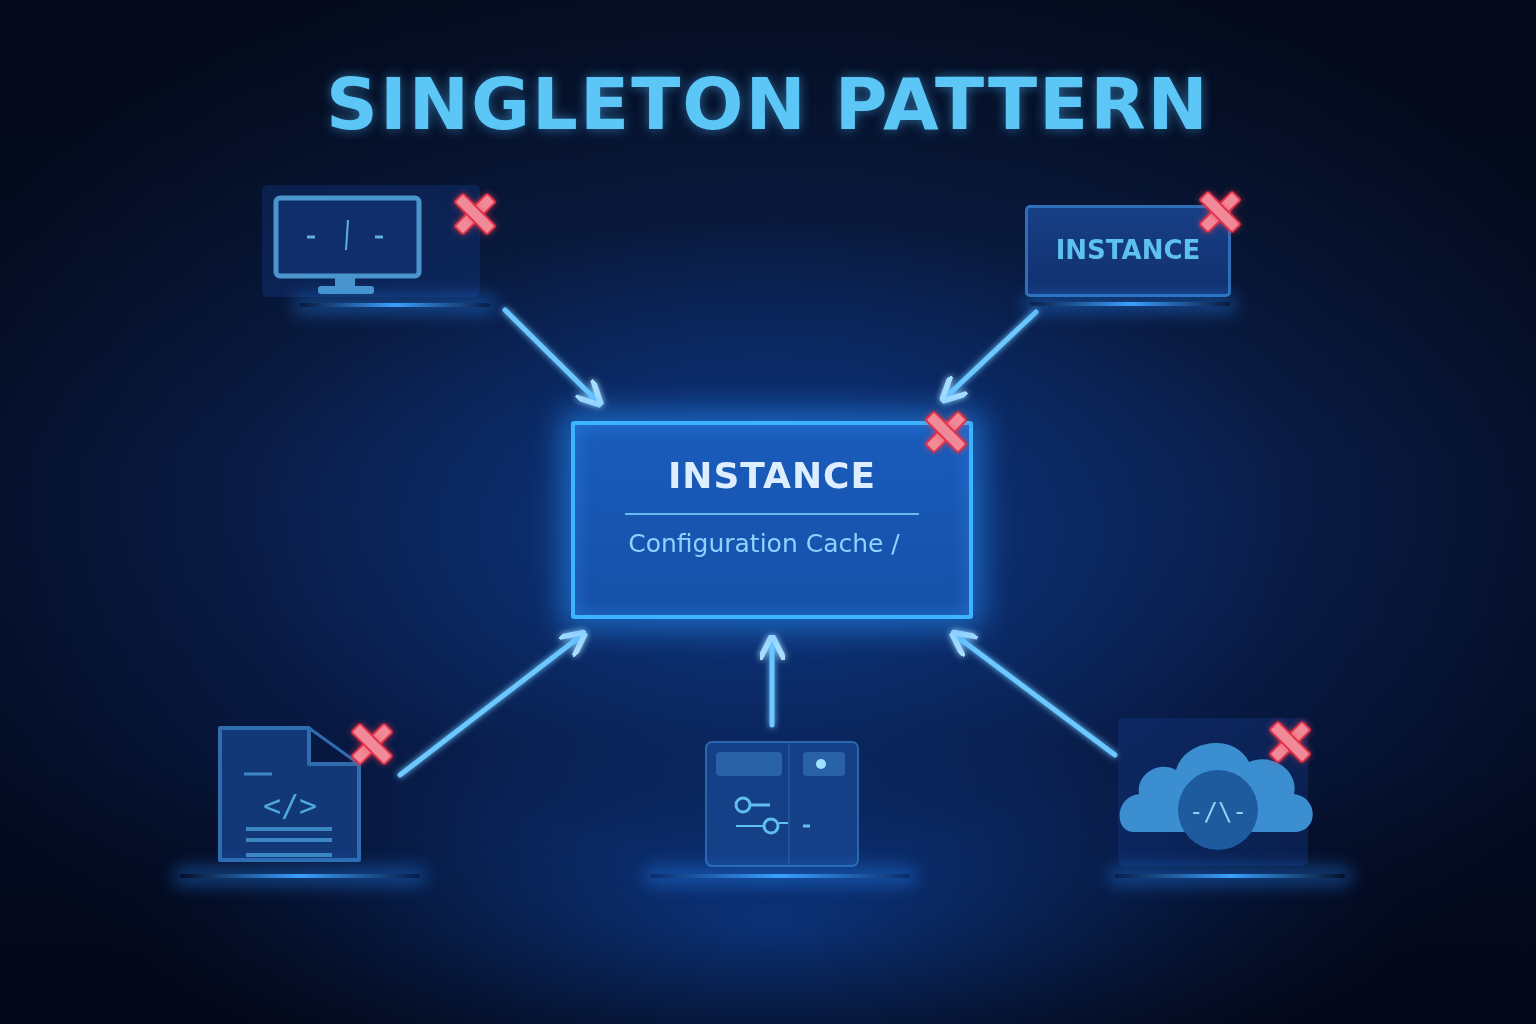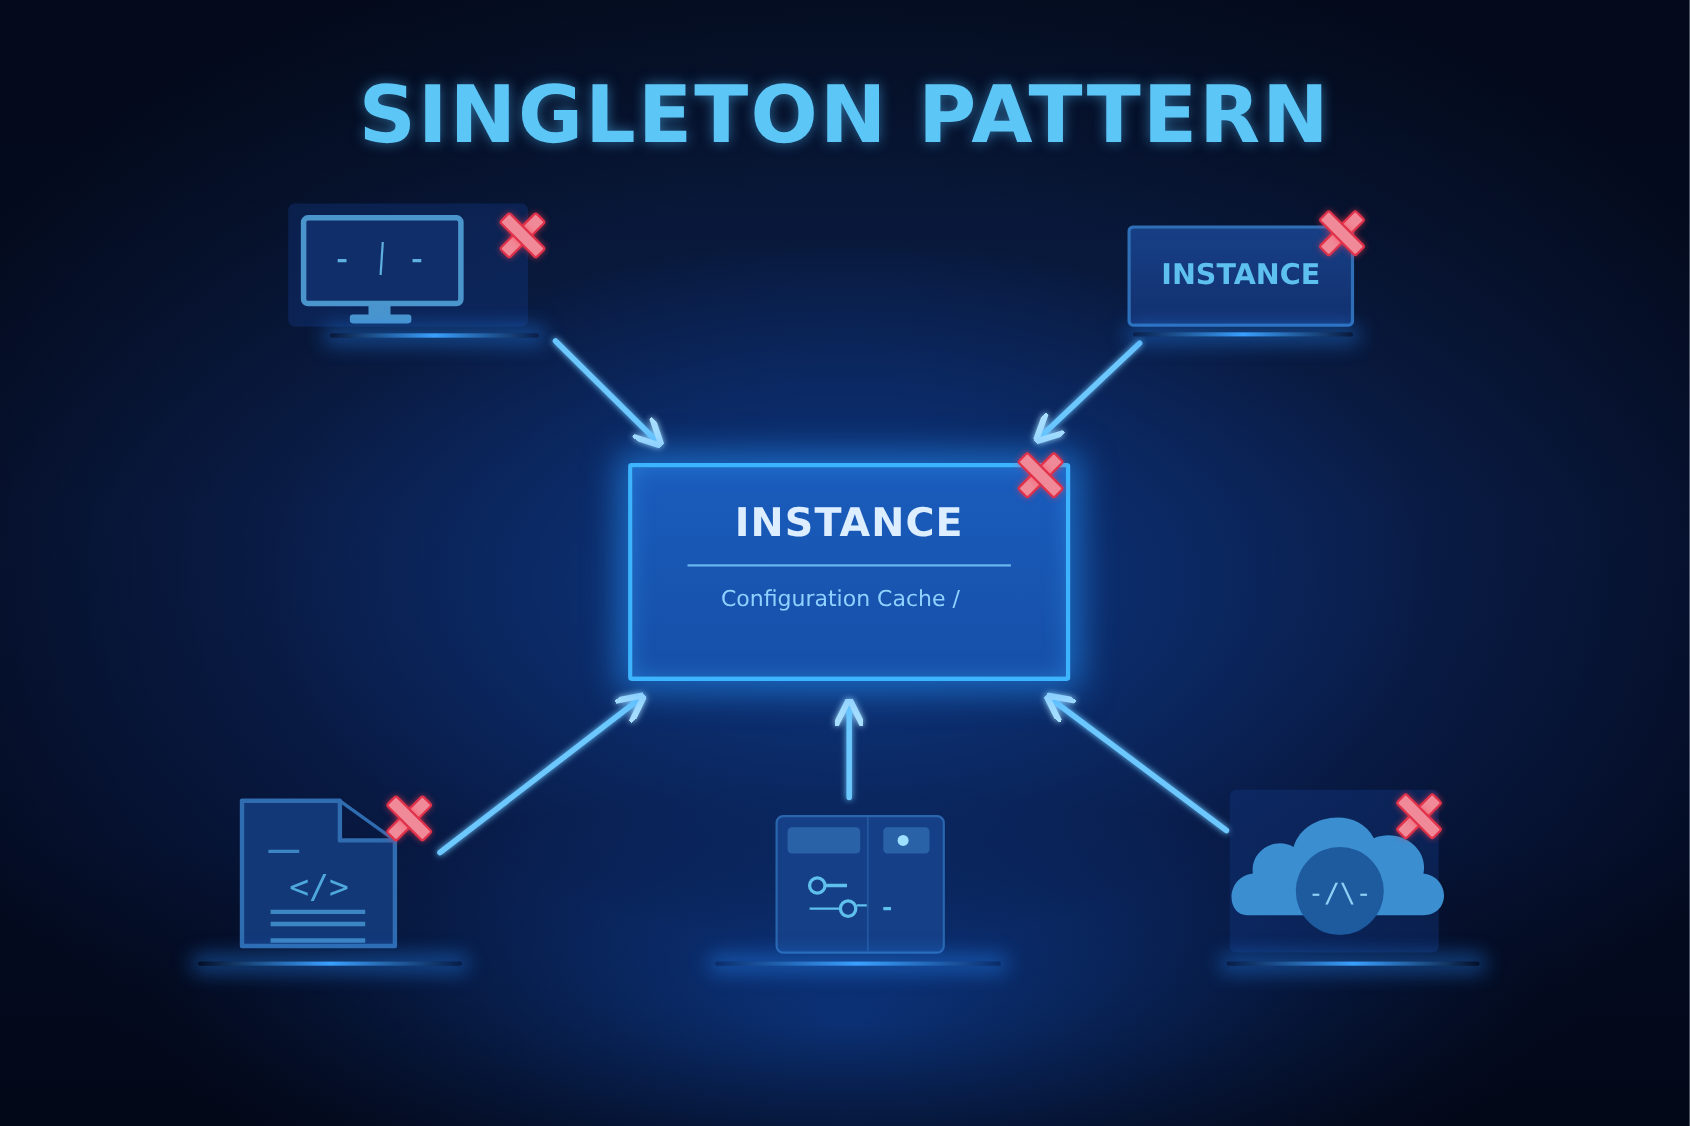--- a/index.html
+++ b/index.html
@@ -26,21 +26,21 @@
   .xmark::before, .xmark::after { content:""; position:absolute; left:15px; top:-2px; width:10px; height:44px;
     background:#f08a98; border:2px solid #e0314a; border-radius:3px; box-shadow:0 0 6px rgba(255,60,80,0.6); }
   .xmark::before { transform:rotate(45deg); }
   .xmark::after { transform:rotate(-45deg); }
   .center-box { position:absolute; left:571px; top:421px; width:394px; height:190px;
     border:4px solid #3cb4ff; border-radius:3px;
     background:linear-gradient(180deg, #1a5cbc 0%, #1650a8 100%);
     box-shadow:0 0 30px 10px rgba(40,150,255,0.55), inset 0 0 20px rgba(60,170,255,0.35); }
   .center-title { position:absolute; left:0; right:0; top:30px; text-align:center; font-size:36px; font-weight:bold; color:#dceeff; letter-spacing:1px; }
   .center-rule { position:absolute; left:50px; right:50px; top:88px; height:2px; background:#6ab8f0; }
-  .center-sub { position:absolute; left:0; right:16px; top:100px; text-align:center; font-size:20px; color:#8fd2ff; line-height:38px; }
+  .center-sub { position:absolute; left:0; right:16px; top:100px; text-align:center; font-size:25px; color:#8fd2ff; line-height:38px; }
   .inst-box { position:absolute; left:1025px; top:205px; width:200px; height:86px;
     border:3px solid #2f6fb8; border-radius:5px; background:linear-gradient(180deg,#173f86,#12306e); }
   .inst-label { position:absolute; left:0; right:0; top:27px; text-align:center; font-size:26px; font-weight:bold; color:#5ec0ee; }
   svg.arrows { position:absolute; left:0; top:0; }
 </style>
 </head>
 <body>
 
 <div class="vignette"></div>
 

